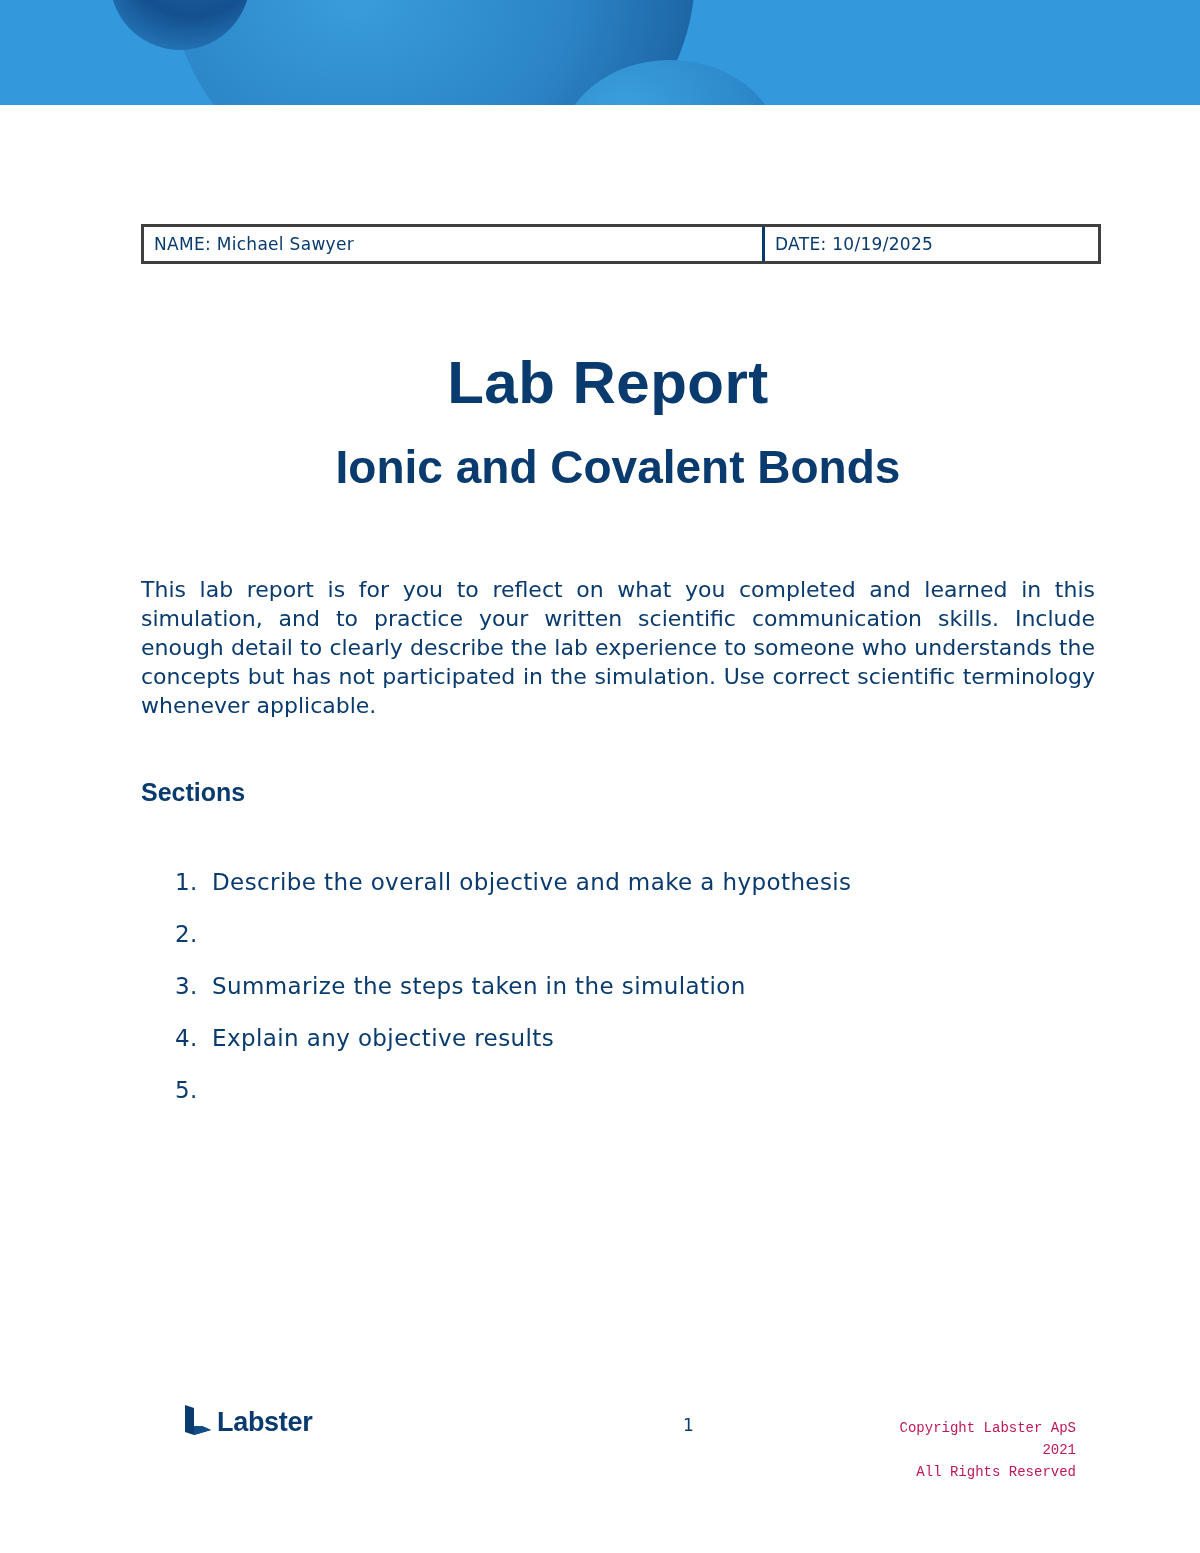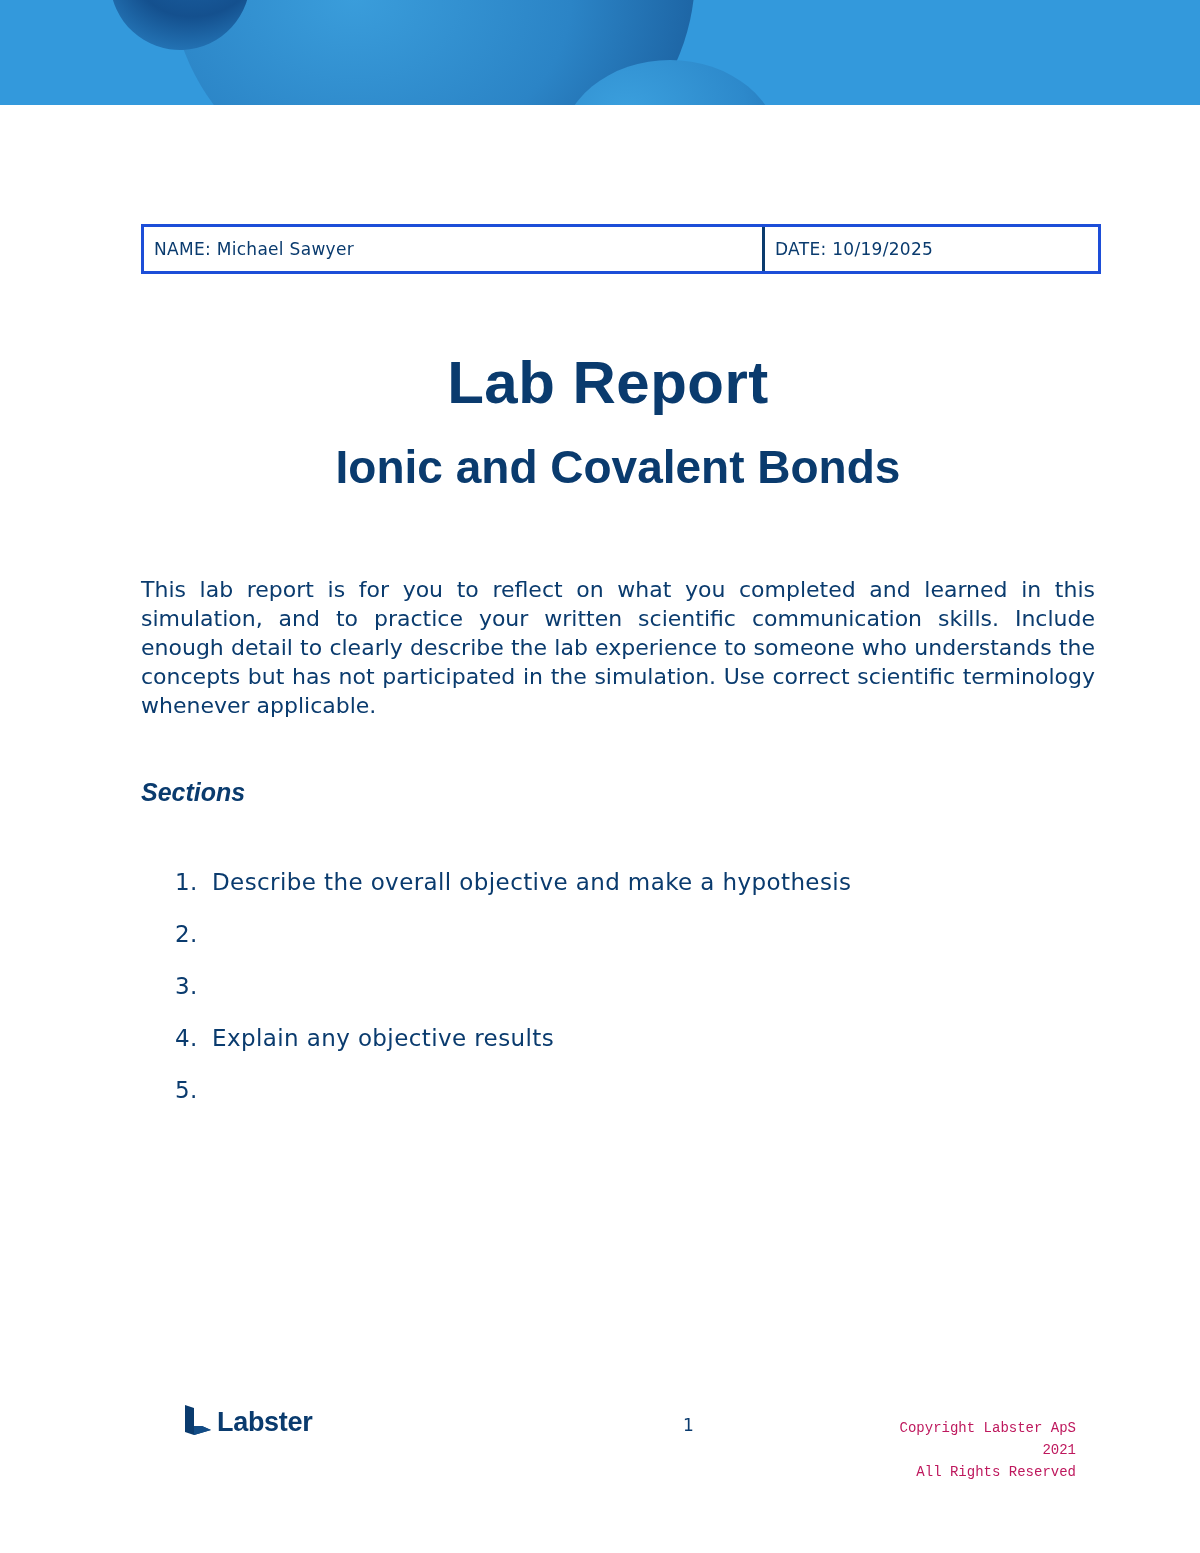--- a/index.html
+++ b/index.html
@@ -23,22 +23,22 @@
       transform: rotate(-25deg);
     }
     .sphere-low {
       position: absolute; left: 560px; top: 60px; width: 220px; height: 180px;
       border-radius: 50%;
       background: radial-gradient(ellipse at 30% 30%, #3ba0de 0%, #2d89cb 55%, #1d67a9 100%);
     }
 
     
     .info-box {
-      position: absolute; left: 141px; top: 224px; width: 960px; height: 50px;
-      border: 3px solid #1d4ed8; display: flex;
+      position: absolute; left: 141px; top: 224px; width: 960px; height: 40px;
+      border: 3px solid #404040; display: flex;
     }
     .info-cell {
       display: flex; align-items: center; padding-left: 10px;
       font-family: "DejaVu Sans", sans-serif; font-size: 17px; color: #0a3b6e;
       letter-spacing: 0.3px;
     }
     .info-cell.name { width: 621px; border-right: 3px solid #0a3b6e; }
     .info-cell.date { flex: 1; }
 
     
@@ -57,21 +57,20 @@
       position: absolute; left: 141px; top: 575px; width: 954px;
       font-family: "DejaVu Sans", sans-serif; font-size: 22px; line-height: 29px;
       color: #0a3b6e; text-align: justify; text-align-last: left;
     }
 
     
     .sections-heading {
       position: absolute; left: 141px; top: 778px;
       font-family: "Liberation Sans", sans-serif; font-weight: bold; font-size: 25px;
       color: #0a3b6e;
-      font-style: italic;
     }
     .sections-list {
       position: absolute; left: 175px; top: 856px; list-style: none;
     }
     .sections-list li {
       display: flex; height: 52px; align-items: center;
       font-family: "DejaVu Sans", sans-serif; font-size: 23px; color: #0a3b6e;
       letter-spacing: 0.4px;
     }
     .sections-list .num { width: 37px; }
@@ -117,20 +116,21 @@
 <ol class="sections-list">
   <li>
     <span class="num">1.</span>
     <span>Describe the overall objective and make a hypothesis</span>
   </li>
   <li>
     <span class="num">2.</span>
   </li>
   <li>
     <span class="num">3.</span>
+    <span>Summarize the steps taken in the simulation</span>
   </li>
   <li>
     <span class="num">4.</span>
     <span>Explain any objective results</span>
   </li>
   <li>
     <span class="num">5.</span>
   </li>
 </ol>
 

